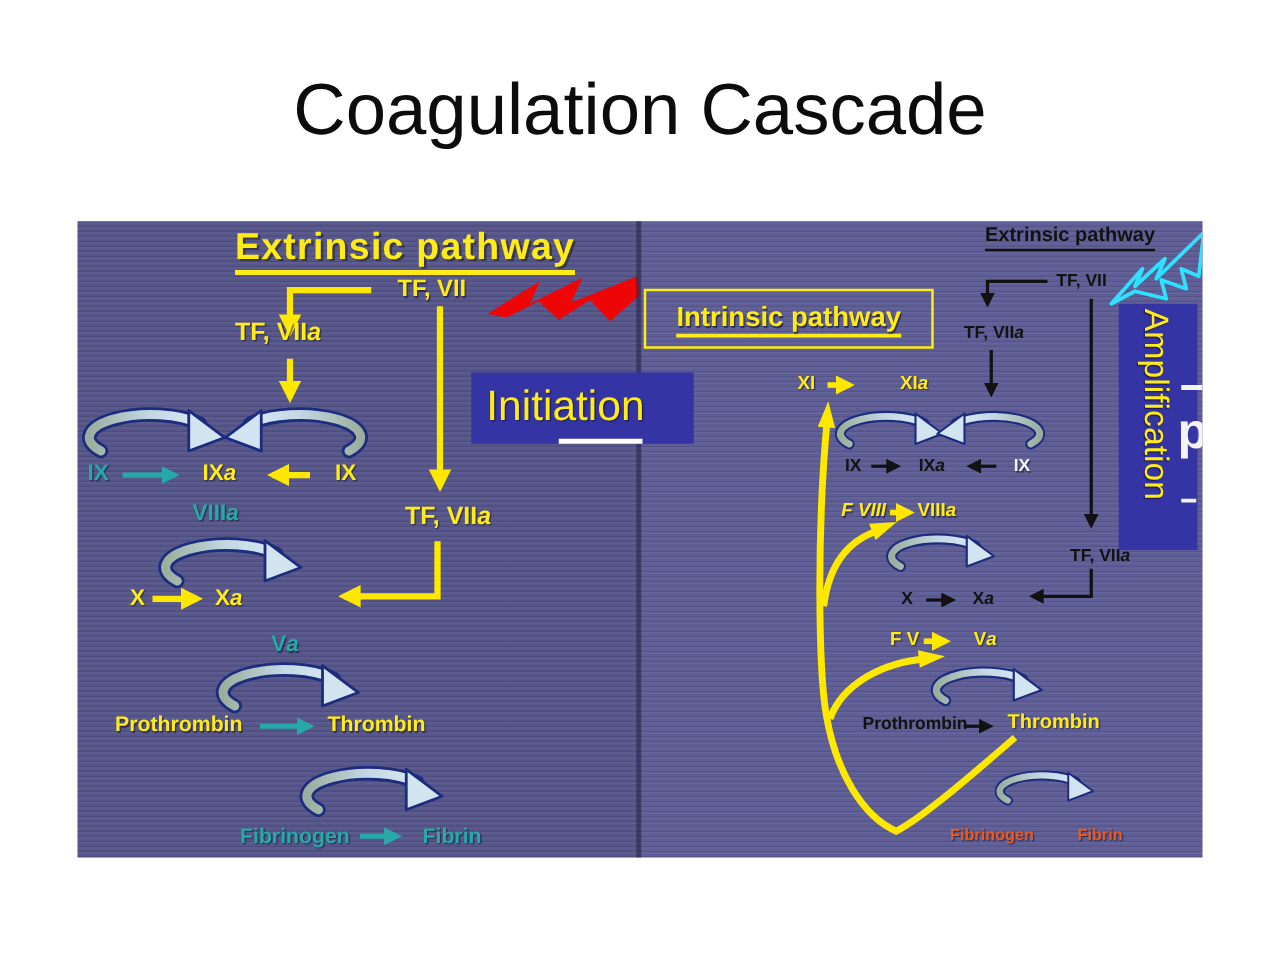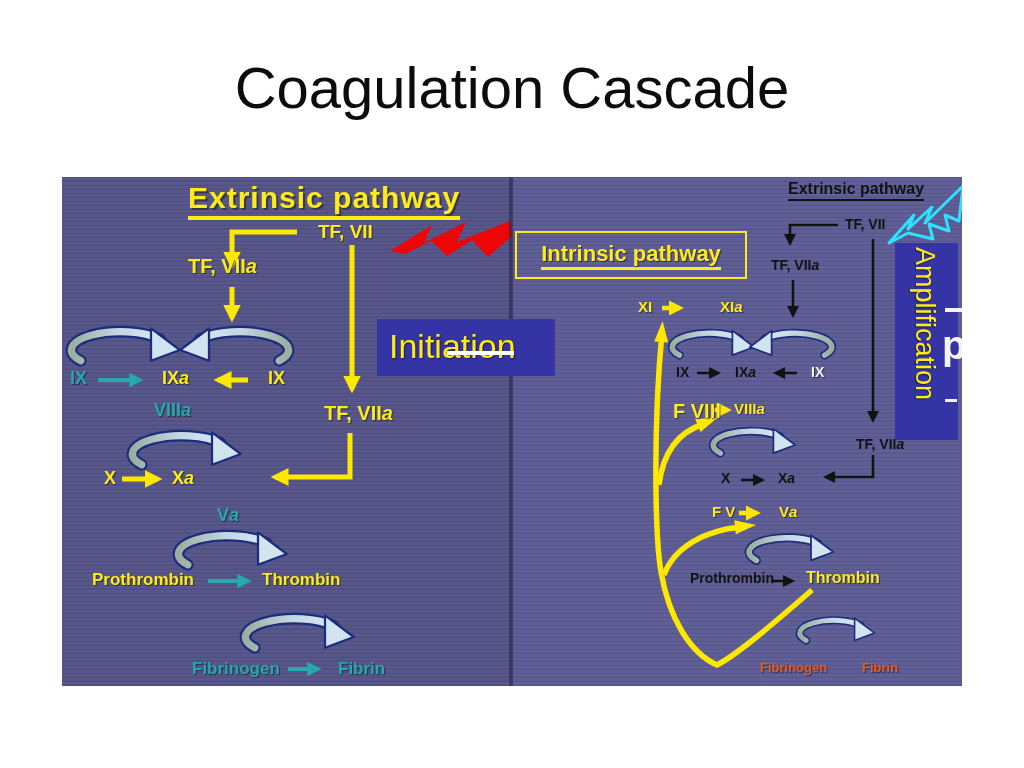--- a/index.html
+++ b/index.html
@@ -22,21 +22,21 @@
   .lb i{font-style:italic;}
   .cy{color:#ffeb17;}
   .ct{color:#27a9a9;}
   .ck{color:#121212;text-shadow:none;}
   .cw{color:#f4f4f4;}
   .co{color:#e85a22;}
   .hY{font-size:30px;letter-spacing:1px;color:#ffeb17;border-bottom:4px solid #ffeb17;padding-bottom:2px;
       text-shadow:2px 2px 0 rgba(30,30,30,.55);}
   .hK{font-size:16px;color:#121212;border-bottom:2px solid #121212;padding-bottom:1px;text-shadow:none;}
   .bluebox{position:absolute;background:#3434a4;}
-  .initbox{left:377px;top:298px;width:178px;height:57px;margin-top:21px;}
+  .initbox{left:377px;top:298px;width:178px;height:57px;}
   .initbox span{position:absolute;left:12px;top:8px;font-size:34px;color:#ffeb17;font-weight:normal;
       text-shadow:1px 1px 1px rgba(10,10,30,.6);}
   .initline{position:absolute;left:447px;top:351px;width:67px;height:4px;background:#ffffff;}
   .intrbox{left:3px;top:54px;width:228px;height:44px;background:transparent;border:2px solid #ffeb17;
       text-align:center;line-height:42px;}
   .intrbox span{font-size:22px;font-weight:bold;color:#ffeb17;border-bottom:3px solid #ffeb17;padding-bottom:1px;
       text-shadow:1px 1px 1px rgba(10,10,30,.6);}
   .ampbox{left:383px;top:66px;width:63px;height:197px;}
   .ampbox span{position:absolute;left:14px;top:4px;writing-mode:vertical-rl;font-size:27px;font-weight:normal;
       color:#ffeb17;letter-spacing:0px;text-shadow:1px 1px 1px rgba(10,10,30,.6);}
@@ -175,21 +175,21 @@
 
     <div class="bluebox intrbox">
       <span>Intrinsic pathway</span>
     </div>
 
     <div class="lb cy" style="left:126px;top:122px;font-size:15px;"><span>XI</span></div>
     <div class="lb cy" style="left:208px;top:122px;font-size:15px;"><span>XI</span><i>a</i></div>
     <div class="lb ck" style="left:164px;top:188px;font-size:14px;"><span>IX</span></div>
     <div class="lb ck" style="left:223px;top:188px;font-size:14px;"><span>IX</span><i>a</i></div>
     <div class="lb cw" style="left:299px;top:188px;font-size:14px;"><span>IX</span></div>
-    <div class="lb cy" style="left:161px;top:224px;font-size:20px;"><span>F VIII</span></div>
+    <div class="lb cy" style="left:161px;top:224px;font-size:15px;font-style:italic;"><span>F VIII</span></div>
     <div class="lb cy" style="left:222px;top:224px;font-size:15px;"><span>VIII</span><i>a</i></div>
     <div class="lb ck" style="left:344px;top:260px;font-size:14px;"><span>TF, VII</span><i>a</i></div>
     <div class="lb ck" style="left:209px;top:294px;font-size:14px;"><span>X</span></div>
     <div class="lb ck" style="left:266px;top:294px;font-size:14px;"><span>X</span><i>a</i></div>
     <div class="lb cy" style="left:200px;top:327px;font-size:15px;"><span>F V</span></div>
     <div class="lb cy" style="left:267px;top:327px;font-size:15px;"><span>V</span><i>a</i></div>
     <div class="lb ck" style="left:178px;top:394px;font-size:14px;"><span>Prothrombin</span></div>
     <div class="lb cy" style="left:294px;top:393px;font-size:16px;"><span>Thrombin</span></div>
     <div class="lb co" style="left:248px;top:484px;font-size:13px;"><span>Fibrinogen</span></div>
     <div class="lb co" style="left:350px;top:484px;font-size:13px;"><span>Fibrin</span></div>

